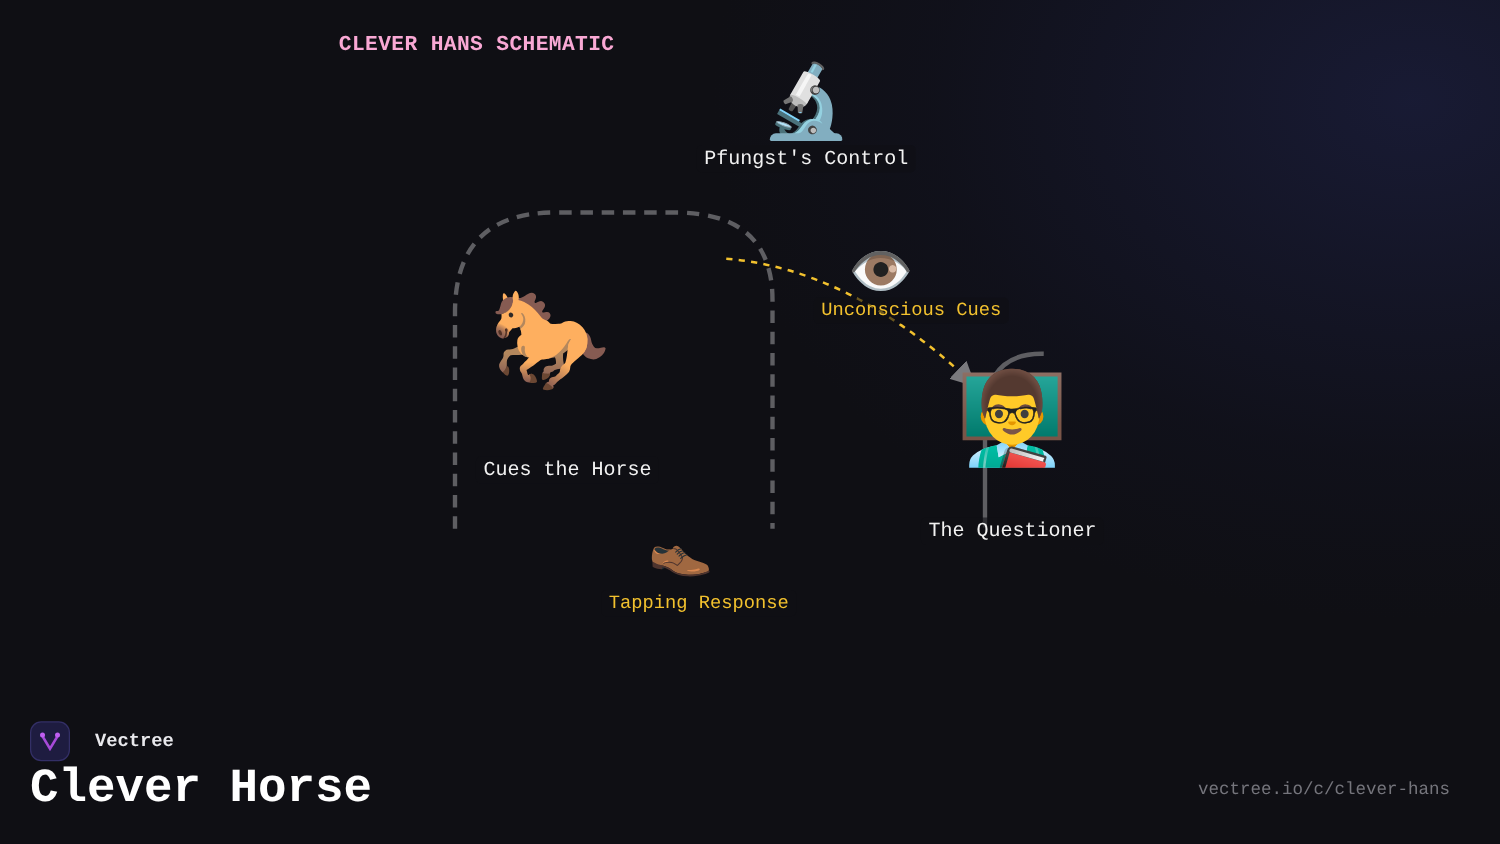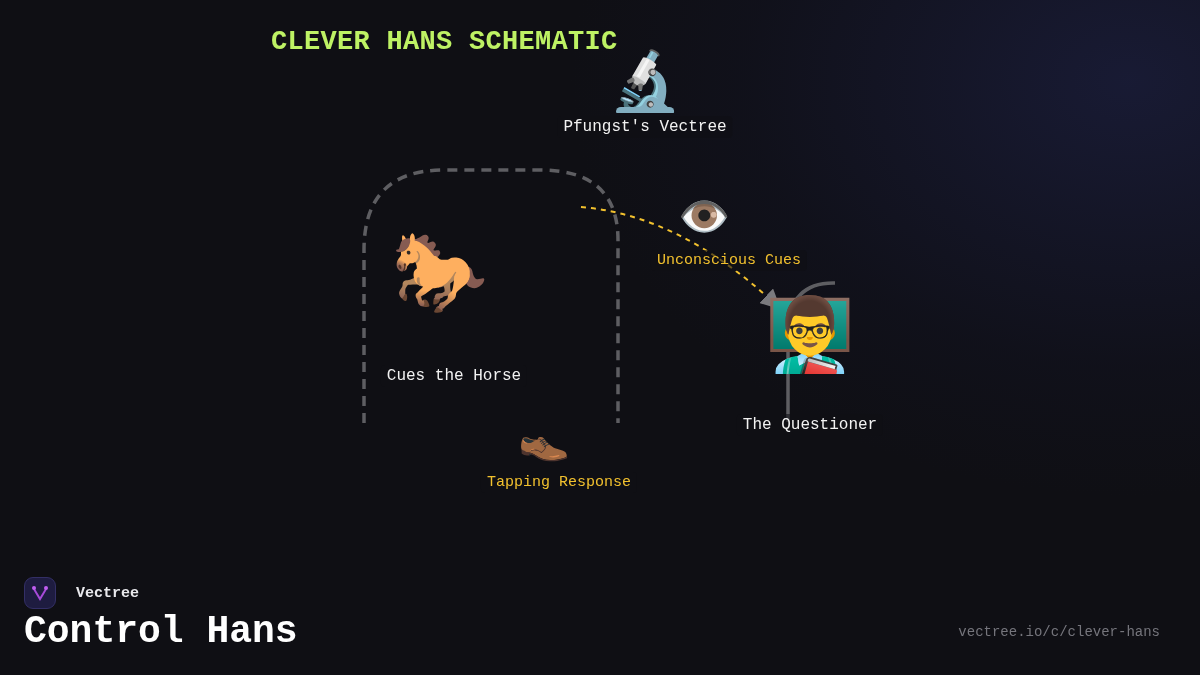--- a/index.html
+++ b/index.html
@@ -8,21 +8,21 @@
       background: #0f0f14;
       font-family: "Liberation Mono", "DejaVu Sans Mono", monospace;
     }
     .bg-glow {
       position: absolute; inset: 0;
       background: radial-gradient(ellipse 700px 520px at 1130px 80px, rgba(32,36,78,0.55), rgba(20,22,45,0.25) 55%, rgba(15,15,20,0) 80%);
       pointer-events: none;
     }
     .schematic-title {
       position: absolute; left: 271px; top: 27px;
-      font-size: 27px; font-weight: bold; color: #bef264; letter-spacing: 0.3px;
+      font-size: 17px; font-weight: bold; color: #f9a8d4; letter-spacing: 0.3px;
       white-space: nowrap;
     }
     svg.edges { position: absolute; left: 0; top: 0; }
     .node { position: absolute; text-align: center; transform: translateX(-50%); }
     .emoji { display: block; line-height: 1; font-family: "DejaVu Sans", sans-serif; }
     .label {
       display: inline-block; white-space: nowrap;
       font-size: 16px; color: #f2f2f2; padding: 2px 6px;
       background: rgba(15,15,20,0.6); border-radius: 4px;
     }
@@ -59,26 +59,26 @@
 
   <path d="M364,423 L364,250 Q364,170 444,170 L540,170 Q618,170 618,240 L618,423" fill="none" stroke="#5e5e62" stroke-width="3.5" stroke-dasharray="10 7"></path>
 
   <path d="M581,207 Q680,215 775,304" fill="none" stroke="#f2c12e" stroke-width="2" stroke-dasharray="5 5" marker-end="url(#arrow-gray)"></path>
 
   <path d="M835,283 Q790,282 788,330 L788,422" fill="none" stroke="#5e5e62" stroke-width="3.5"></path>
 </svg>
 
 <div class="node" style="left:645px; top:52px;">
   <span class="emoji" style="font-size:58px;">🔬</span>
-  <span class="label" style="margin-top:6px;">Pfungst's Vectree</span>
+  <span class="label" style="margin-top:6px;">Pfungst's Control</span>
 </div>
 
 <div class="node" style="left:705px; top:196px;">
   <span class="emoji" style="font-size:42px;">👁️</span>
-  <span class="label cue" style="margin-left:48px; margin-top:12px;">Unconscious Cues</span>
+  <span class="label cue" style="margin-left:48px; margin-top:0;">Unconscious Cues</span>
 </div>
 
 <div class="node" style="left:440px; top:233px;">
   <span class="emoji" style="font-size:78px;">🐎</span>
   <span class="label" style="margin-top:54px; margin-left:28px;">Cues the Horse</span>
 </div>
 
 <div class="node" style="left:810px; top:298px;">
   <span class="emoji" style="font-size:72px;">👨‍🏫</span>
   <span class="label" style="margin-top:44px; ">The Questioner</span>
@@ -93,15 +93,15 @@
   <div class="logo">
     <svg width="20" height="20" viewBox="0 0 20 20">
       <path d="M4,6 L10,16 L16,6" fill="none" stroke="#a64ad8" stroke-width="2"></path>
       <circle cx="4" cy="5" r="2" fill="#c05ef0"></circle>
       <circle cx="16" cy="5" r="2" fill="#c05ef0"></circle>
     </svg>
   </div>
   <span class="brand-name">Vectree</span>
 </div>
 
-<div class="main-title">Control Hans</div>
+<div class="main-title">Clever Horse</div>
 
 <div class="url">vectree.io/c/clever-hans</div>
 
 </body></html>

